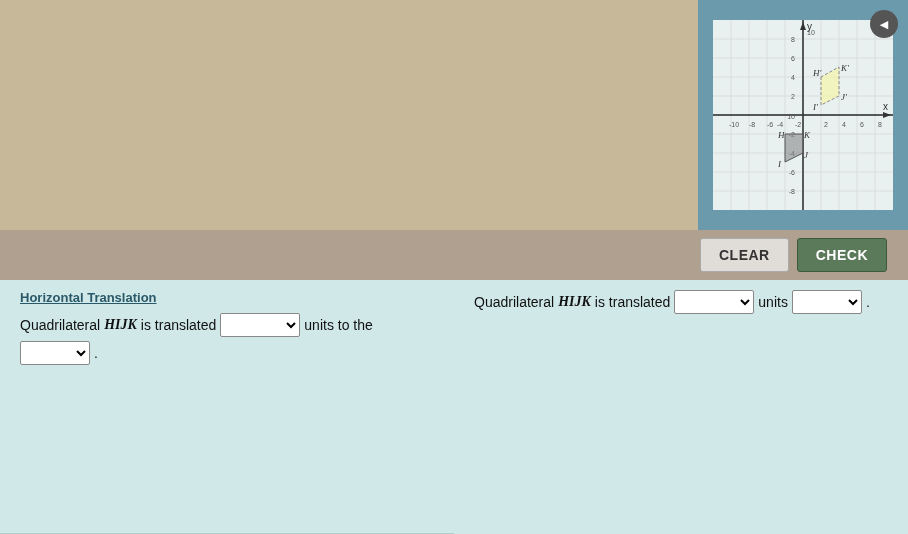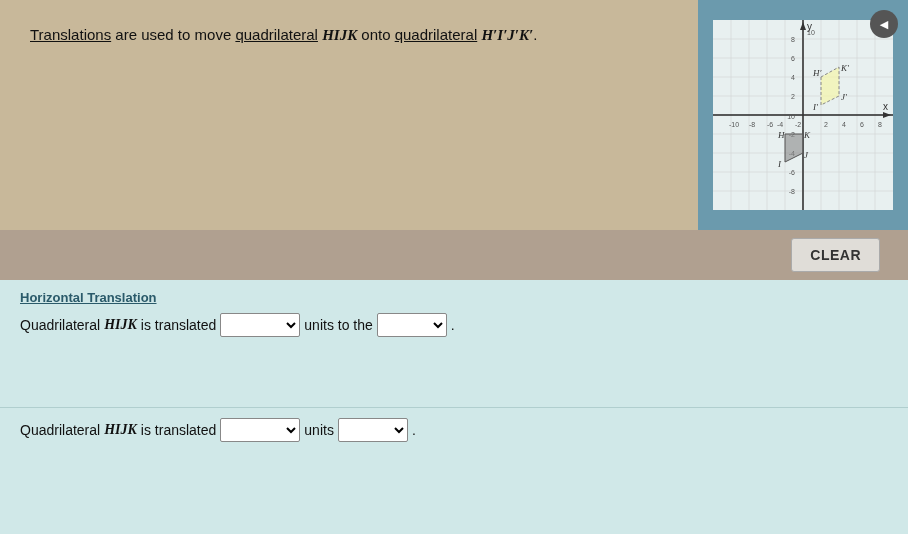--- a/index.html
+++ b/index.html
@@ -83,21 +83,21 @@
       color: white;
       font-size: 11px;
     }
 
     .button-row {
       height: 50px;
       background: #b0a090;
       display: flex;
       align-items: center;
       justify-content: flex-end;
-      padding: 0 28px;
+      padding: 0 21px;
       gap: 8px;
     }
 
     .btn-clear {
       background: #e0ddd8;
       border: 1px solid #aaa;
       padding: 8px 18px;
       font-size: 14px;
       font-weight: bold;
       color: #333;
@@ -114,21 +114,21 @@
       font-weight: bold;
       color: white;
       cursor: pointer;
       border-radius: 3px;
       letter-spacing: 0.5px;
     }
 
     .bottom-section {
       background: #d0e8e8;
       display: flex;
-      flex-direction: column;
+      flex-direction: row;
       height: calc(534px - 230px - 50px);
       justify-content: flex-end;
     }
 
     .translation-block {
       background: #d0e8e8;
       padding: 10px 20px;
       flex: 1;
       border-bottom: 1px solid #b0cece;
     }
@@ -174,23 +174,20 @@
 
     .select-box-direction2 {
       width: 70px;
     }
   </style>
 </head>
 <body>
 
 <div class="top-section">
   <div class="text-area">
-    <p>
-      <u>Translations</u> are used to move <u>quadrilateral</u> <span class="math-italic">HIJK</span> onto <u>quadrilateral</u> <span class="math-italic">H′I′J′K′</span>.
-    </p>
   </div>
 
   <div class="graph-area">
     <div class="audio-btn"></div>
     <div class="graph-container">
       <svg class="graph-svg" viewBox="0 0 180 190">
 
         <rect x="0" y="0" width="180" height="190" fill="#e8f0f0"></rect>
 
         <line x1="18" y1="0" x2="18" y2="190" stroke="#ccc" stroke-width="0.5"></line>
@@ -258,20 +255,21 @@
         <text x="100" y="90" font-size="9" fill="#333" font-style="italic" font-family="serif">I′</text>
         <text x="128" y="80" font-size="9" fill="#333" font-style="italic" font-family="serif">J′</text>
         <text x="128" y="51" font-size="9" fill="#333" font-style="italic" font-family="serif">K′</text>
       </svg>
     </div>
   </div>
 </div>
 
 <div class="button-row">
   <button class="btn-clear">CLEAR</button>
+  <button class="btn-check">CHECK</button>
 </div>
 
 <div class="bottom-section">
   <div class="translation-block">
     <div class="translation-title">Horizontal Translation</div>
     <div class="translation-sentence">
       <span>Quadrilateral </span>
       <span class="math-italic">HIJK</span>
       <span> is translated</span>
       <select class="select-box select-box-small">

